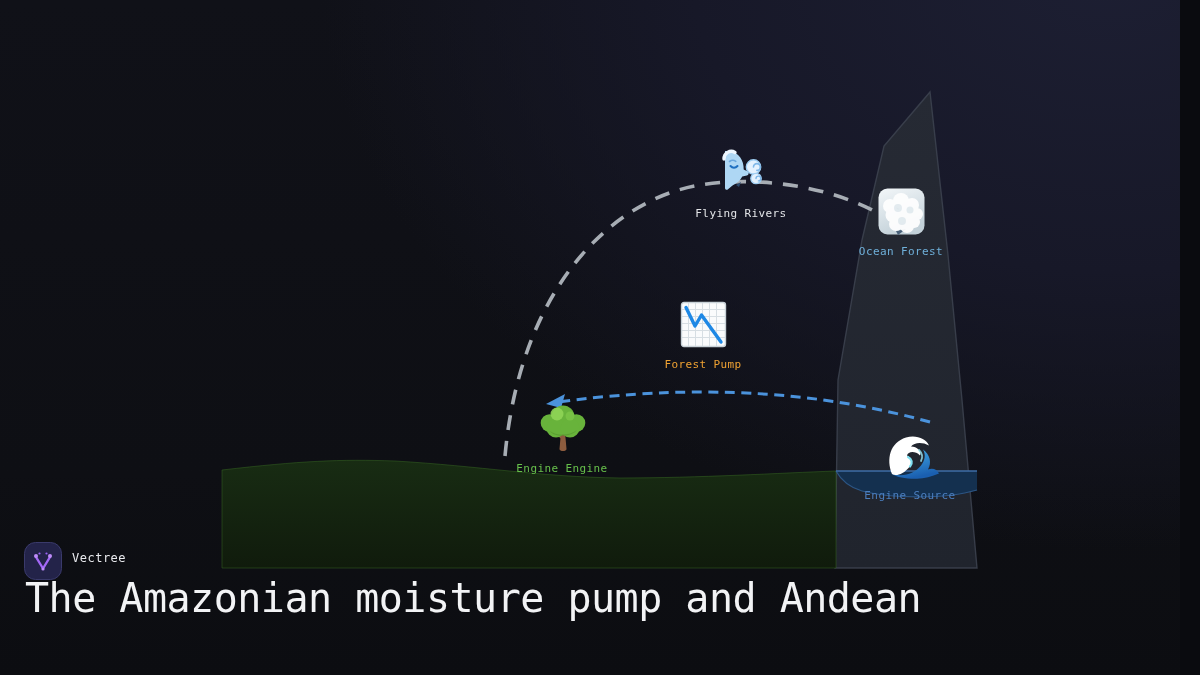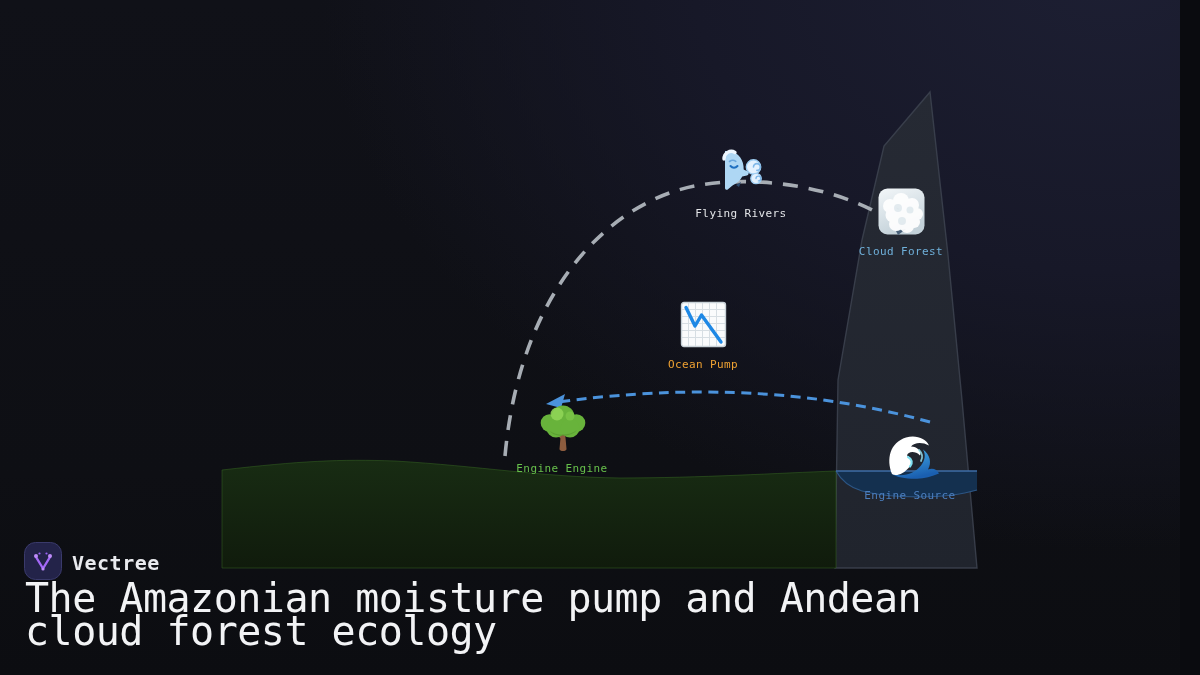--- a/index.html
+++ b/index.html
@@ -11,21 +11,21 @@
       linear-gradient(180deg,#101118 0%, #0e0f14 70%, #0c0d11 100%);
   }
   .scene-svg{position:absolute;left:0;top:0;}
   .node-icon{position:absolute;}
   .node-label{
     position:absolute;transform:translateX(-50%);
     font-size:11px;letter-spacing:0.4px;white-space:nowrap;
   }
   .footer-logo{position:absolute;left:24px;top:542px;width:38px;height:38px;}
   .brand-name{
-    position:absolute;left:72px;top:551px;font-size:20px;font-weight:bold;
+    position:absolute;left:72px;top:551px;font-size:12px;font-weight:normal;
     color:#e9eaee;letter-spacing:0.5px;text-align:center;
   }
   .page-title{
     position:absolute;left:25px;top:582px;width:900px;
     font-size:40px;line-height:33px;font-weight:normal;color:#f2f3f5;
     letter-spacing:-0.5px;
   }
   .share-url{
     position:absolute;right:24px;top:624px;font-size:14px;color:#8f949e;
     letter-spacing:0.3px;
@@ -97,41 +97,41 @@
         <circle cx="36" cy="34" r="6"></circle>
           <circle cx="18" cy="36" r="7"></circle>
         <circle cx="29" cy="38" r="7"></circle>
       </g>
       <g fill="#dde7ec" opacity="0.8">
         <circle cx="20" cy="20" r="4"></circle>
           <circle cx="32" cy="22" r="3.5"></circle>
           <circle cx="24" cy="33" r="4"></circle>
       </g>
     </svg>
-    <div class="node-label" style="left: 901px; top: 245px; color: rgb(111, 176, 218);">Cloud Forest</div>
+    <div class="node-label" style="left: 901px; top: 245px; color: rgb(111, 176, 218);">Ocean Forest</div>
   </div>
 
   <div>
     <svg class="node-icon" style="left:680px;top:301px" width="47" height="47" viewBox="0 0 47 47">
       <rect x="1.5" y="1.5" width="44" height="44" rx="2.5" fill="#fafbfc" stroke="#c9d2d8" stroke-width="1.4"></rect>
       <g stroke="#d7dee3" stroke-width="1">
         <line x1="8.5" y1="2" x2="8.5" y2="45"></line>
           <line x1="15.5" y1="2" x2="15.5" y2="45"></line>
         <line x1="22.5" y1="2" x2="22.5" y2="45"></line>
           <line x1="29.5" y1="2" x2="29.5" y2="45"></line>
         <line x1="36.5" y1="2" x2="36.5" y2="45"></line>
         <line x1="2" y1="8.5" x2="45" y2="8.5"></line>
           <line x1="2" y1="15.5" x2="45" y2="15.5"></line>
         <line x1="2" y1="22.5" x2="45" y2="22.5"></line>
           <line x1="2" y1="29.5" x2="45" y2="29.5"></line>
         <line x1="2" y1="36.5" x2="45" y2="36.5"></line>
       </g>
       <polyline points="6,6.5 15,25 21.5,14 41,41" fill="none" stroke="#1e88e5" stroke-width="3.4" stroke-linecap="round" stroke-linejoin="round"></polyline>
     </svg>
-    <div class="node-label" style="left: 703px; top: 358px; color: rgb(240, 162, 50);">Ocean Pump</div>
+    <div class="node-label" style="left: 703px; top: 358px; color: rgb(240, 162, 50);">Forest Pump</div>
   </div>
 
   <div>
     <svg class="node-icon" style="left:536px;top:402px" width="54" height="56" viewBox="0 0 54 56">
       <path d="M25,30 L23.5,47 C23.5,49.8 30.5,49.8 30.5,47 L29,30 Z" fill="#8d5c3e"></path>
       <path d="M25,35 C22,32 20,30 19,26.5" fill="none" stroke="#8d5c3e" stroke-width="2.6" stroke-linecap="round"></path>
       <g fill="#68b33b">
         <circle cx="27" cy="15" r="11.5"></circle>
           <circle cx="13.5" cy="21" r="8.8"></circle>
         <circle cx="40.5" cy="21" r="8.8"></circle>
@@ -168,17 +168,16 @@
     <circle cx="26" cy="14" r="2" fill="#bd8cfa"></circle>
     <circle cx="19" cy="27" r="1.6" fill="#bd8cfa"></circle>
     <circle cx="15.5" cy="11.5" r="1.1" fill="#9a63f5"></circle>
     <circle cx="22.5" cy="11.5" r="1.1" fill="#9a63f5"></circle>
   </svg>
 
   <div class="brand-name">Vectree</div>
 
   <div class="page-title">
     <div>The Amazonian moisture pump and Andean</div>
-    <div>cloud forest ecology</div>
   </div>
 
 
 </div>
 
 </body></html>

